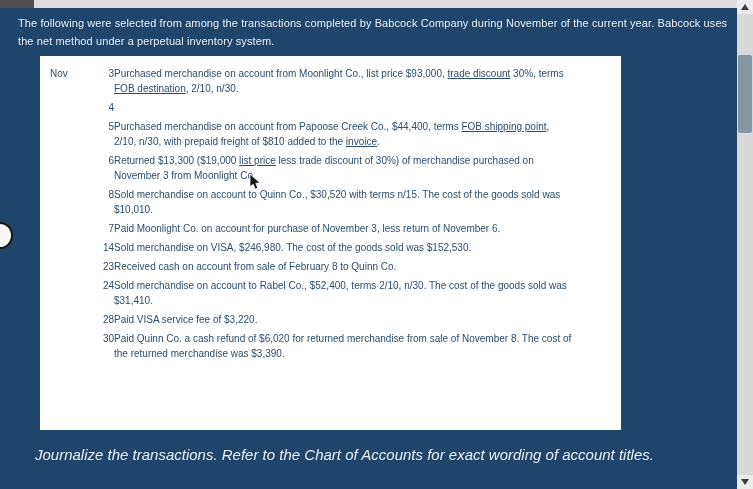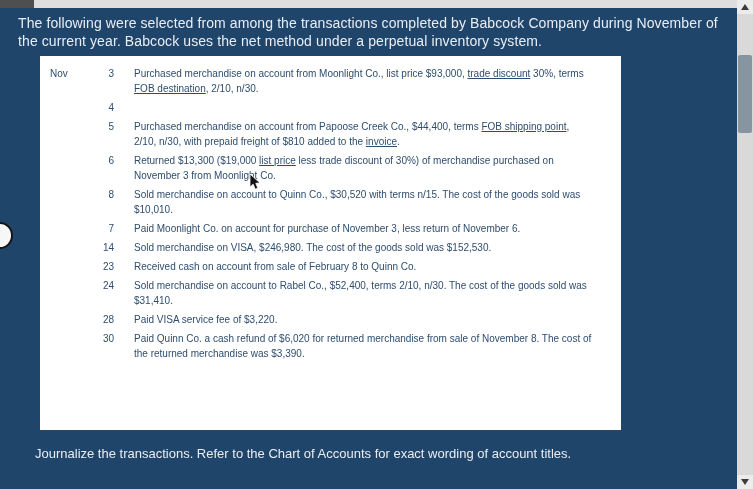--- a/index.html
+++ b/index.html
@@ -7,36 +7,36 @@
   body {
     font-family:"Liberation Sans", sans-serif;
     background:var(--bg,#20456b);
     position:relative;
     overflow:hidden;
   }
   .top-strip { position:absolute; top:0; left:0; width:753px; height:8px; background:var(--top-strip,#dedede); z-index:2; }
   .top-strip-dark { position:absolute; top:0; left:0; width:34px; height:8px; background:var(--top-strip-dark,#4f4f4f); }
   .intro {
     position:absolute; top:14px; left:18px; width:712px;
-    font-size:14px; line-height:18px; letter-spacing:0.1px;
+    font-size:11px; line-height:18px; letter-spacing:0.1px;
     color:var(--intro-text,#e9edf3);
   }
   .panel {
     position:absolute; top:56px; left:40px; width:581px; min-height:374px;
     background:var(--panel,#ffffff);
     padding:10px 14px 50px 10px;
   }
   .trow { display:flex; margin-bottom:4px; font-size:10px; line-height:15px; color:var(--panel-text,#2e4d6e); }
   .mcol { width:46px; flex:none; }
   .dcol { width:18px; flex:none; text-align:right; }
-  .tcol { margin-left:20px; max-width:592px; }
+  .tcol { margin-left:0; max-width:592px; }
   .tcol a, .tlink { color:var(--panel-text,#2e4d6e); text-decoration:underline; cursor:pointer; }
   .footer {
     position:absolute; top:446px; left:35px;
-    font-size:13px; 
+    font-size:15px; font-style:italic;
     color:var(--intro-text,#dfe6ee);
   }
   .scrollbar { position:absolute; right:0; top:0; width:16px; height:489px; background:var(--scroll-track,#d9d9d9); z-index:5; }
   .sb-arrow { position:absolute; left:0; width:16px; height:14px; background:#ececec; }
   .sb-arrow.up { top:0; }
   .sb-arrow.down { bottom:0; }
   .sb-arrow::after { content:""; position:absolute; left:4px; border-left:4px solid transparent; border-right:4px solid transparent; }
   .sb-arrow.up::after { top:4px; border-bottom:6px solid var(--scroll-arrow,#3c3c3c); }
   .sb-arrow.down::after { bottom:4px; border-top:6px solid var(--scroll-arrow,#3c3c3c); }
   .sb-thumb { position:absolute; left:1px; top:55px; width:14px; height:78px; background:var(--scroll-thumb,#8795a1); border-radius:2px; }

